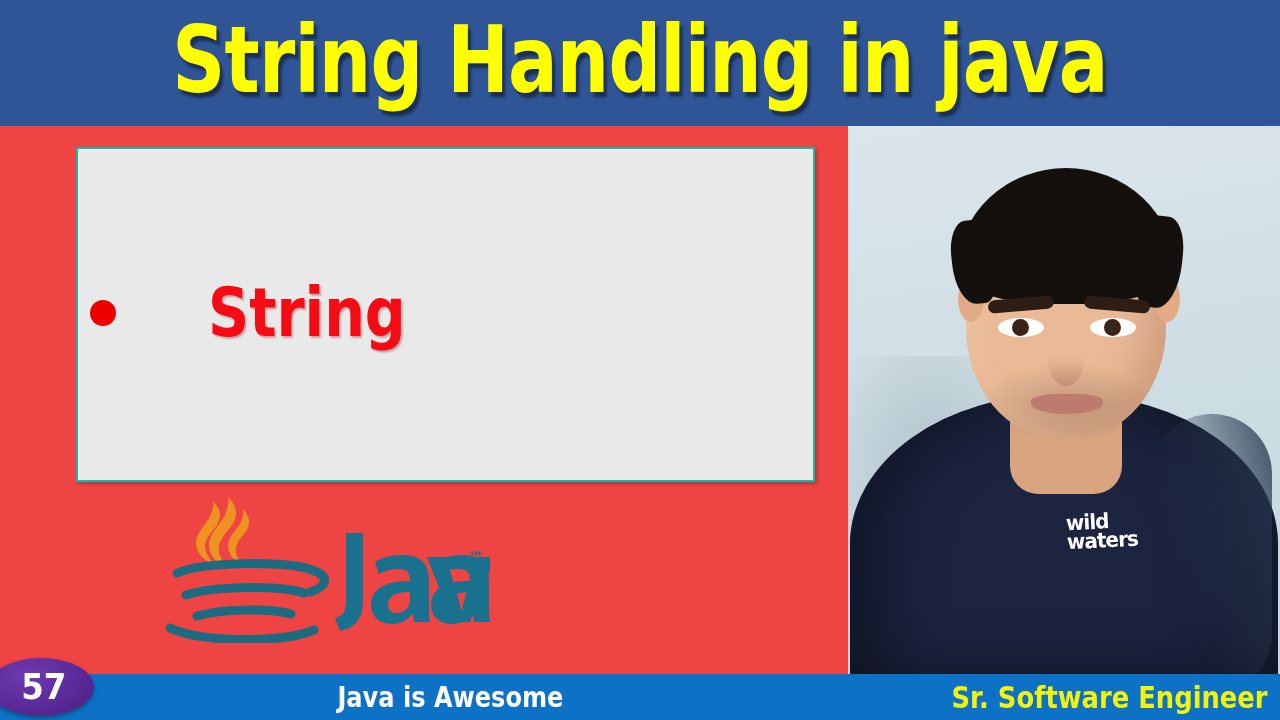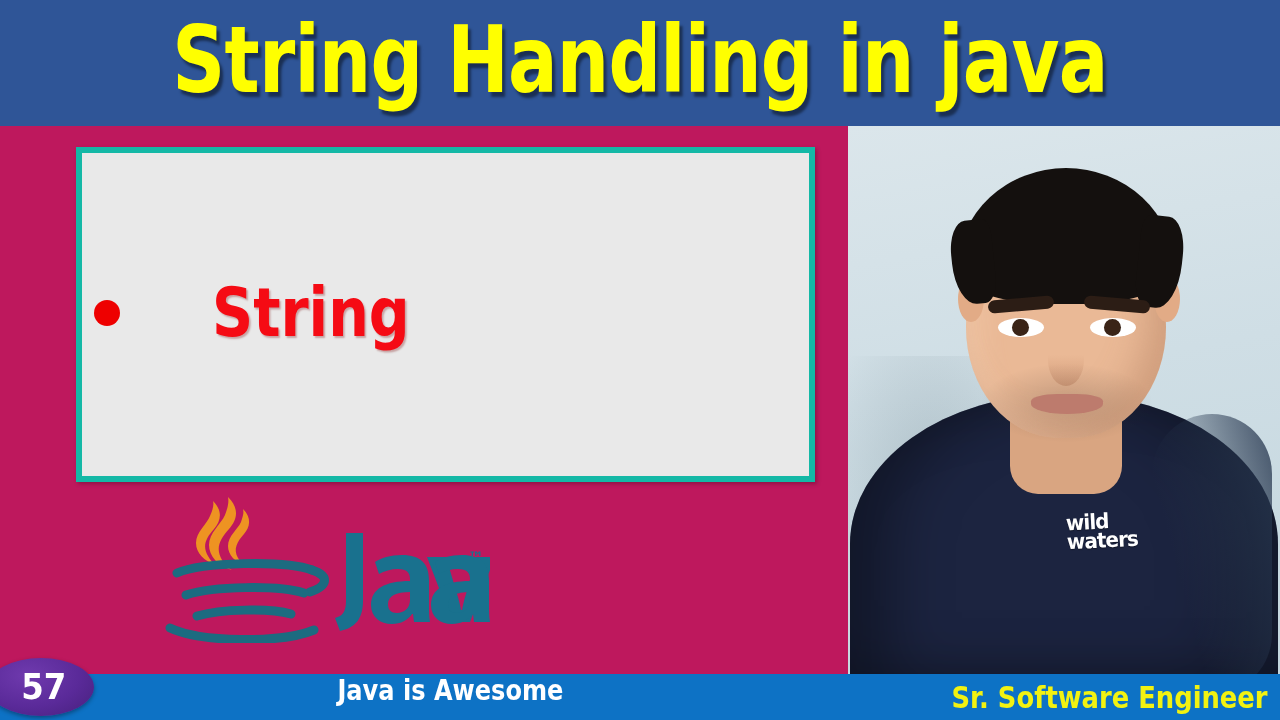--- a/index.html
+++ b/index.html
@@ -12,21 +12,21 @@
     height: 720px;
     overflow: hidden;
     font-family: "Liberation Sans", sans-serif;
     position: relative;
   }
 
   
   #slide {
     position: absolute;
     inset: 0;
-    background: #be185d;
+    background: #ef4444;
   }
 
   
   #title-band {
     position: absolute;
     left: 0;
     top: 0;
     width: 1280px;
     height: 126px;
     background: #2f5597;
@@ -56,21 +56,21 @@
   }
 
   
   #content-box {
     position: absolute;
     left: 76px;
     top: 147px;
     width: 739px;
     height: 335px;
     background: #e9e9e9;
-    border: 6px solid #14b8a6;
+    border: 2px solid #14b8a6;
     box-sizing: border-box;
     box-shadow: 2px 2px 4px rgba(0,0,0,0.25);
     display: flex;
     flex-direction: column;
     justify-content: center;
     padding: 6px 0 10px 0;
   }
   .bullet-row {
     display: flex;
     align-items: center;
@@ -327,21 +327,21 @@
     transform: scaleX(0.9);
     padding-left: 6px;
   }
   #bar-center {
     position: absolute;
     left: 250px;
     top: 674px;
     width: 400px;
     height: 46px;
     display: flex;
-    align-items: flex-start;
+    align-items: center;
     justify-content: center;
     color: #ffffff;
     font-family: "DejaVu Sans", sans-serif;
     font-weight: bold;
     font-size: 28px;
     transform-origin: 50% 50%;
     white-space: nowrap;
   }
   #bar-center span { transform: scaleX(0.86); display: inline-block; }
   #bar-right {

